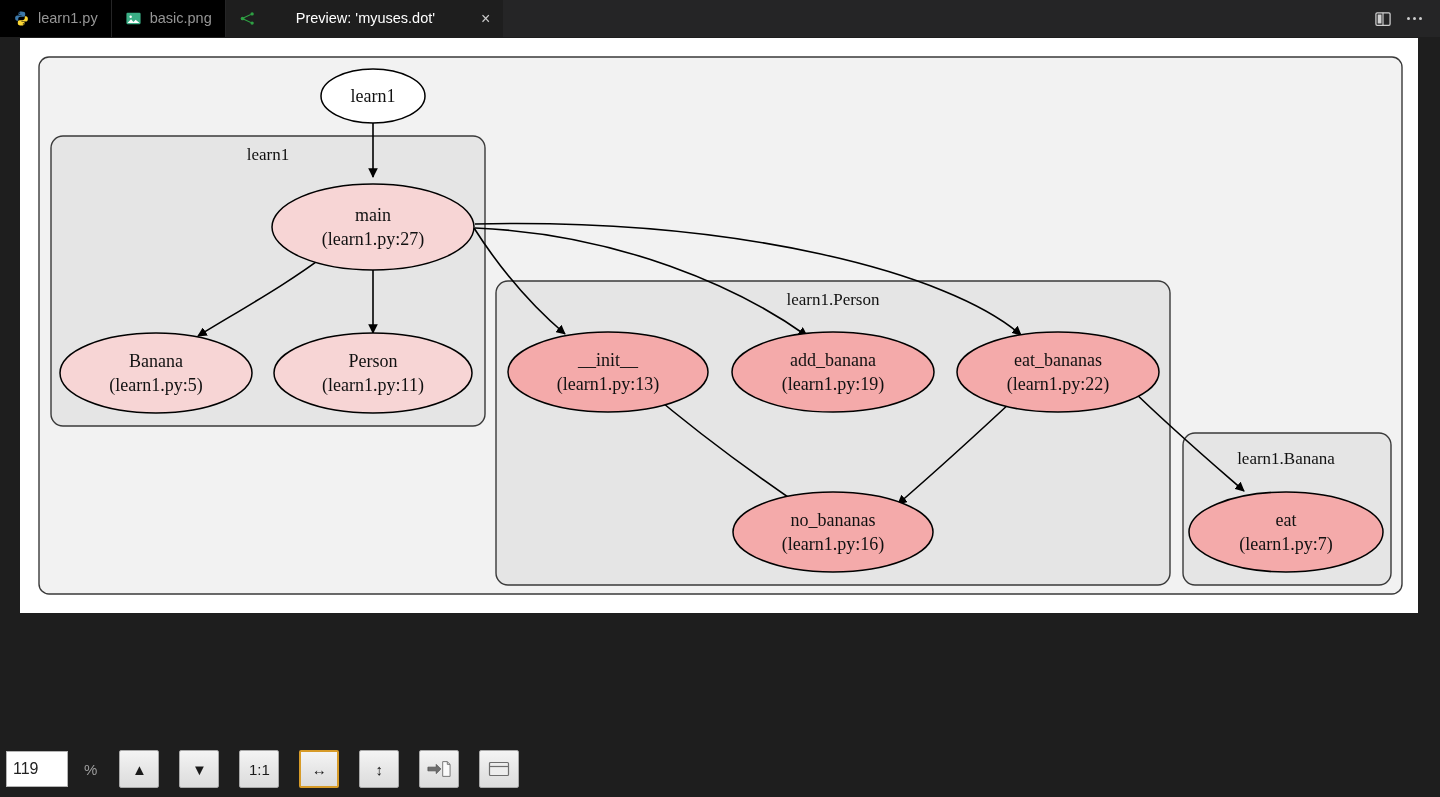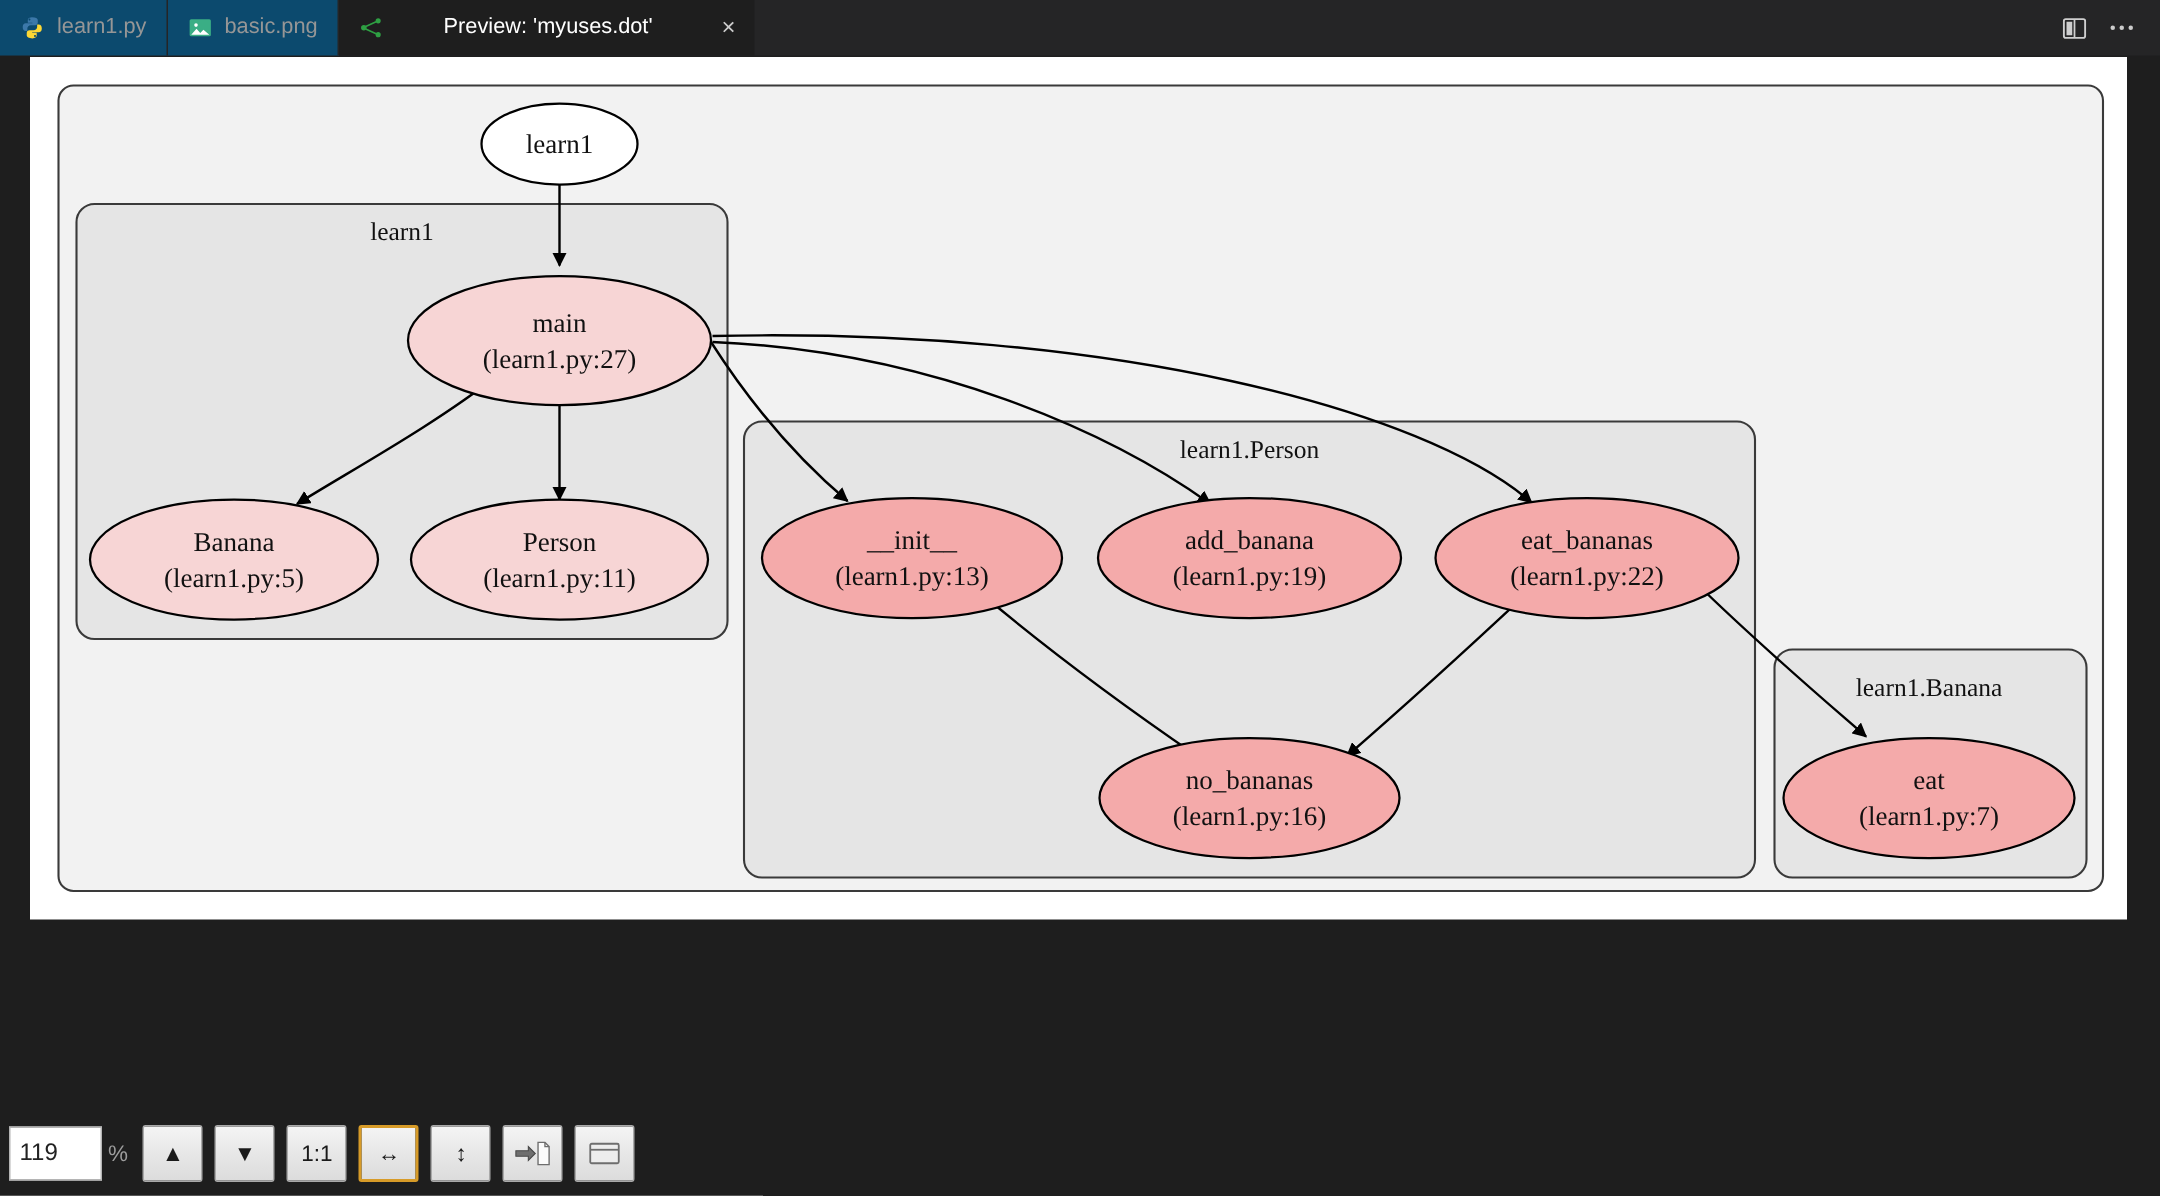--- a/index.html
+++ b/index.html
@@ -15,21 +15,21 @@
     position: absolute; left: 0; top: 0;
     width: 1440px; height: 37px;
     background: #252526;
     display: flex;
     align-items: stretch;
   }
   .tab {
     display: flex; align-items: center;
     gap: 8px;
     padding: 0 13px;
-    background: #0c4a6e;
+    background: #000000;
     color: #969696;
     font-size: 14.5px;
     border-right: 1px solid #252526;
     white-space: nowrap;
     position: relative;
     min-width: 0;
   }
   .tab.active {
     background: #1e1e1e;
     color: #ffffff;
@@ -60,21 +60,21 @@
     background: #ffffff;
     box-sizing: border-box;
   }
   #graph-svg { display: block; }
 
   
   #toolbar {
     position: absolute; left: 0; bottom: 6px;
     height: 44px;
     display: flex; align-items: center;
-    gap: 0;
+    gap: 12px;
     padding-left: 6px;
   }
   #zoom-input {
     width: 62px; height: 36px;
     background: #ffffff;
     border: 1px solid #b4b4b4;
     box-sizing: border-box;
     font-size: 16px; color: #222;
     font-family: "Liberation Sans", sans-serif;
     padding: 0 6px;

